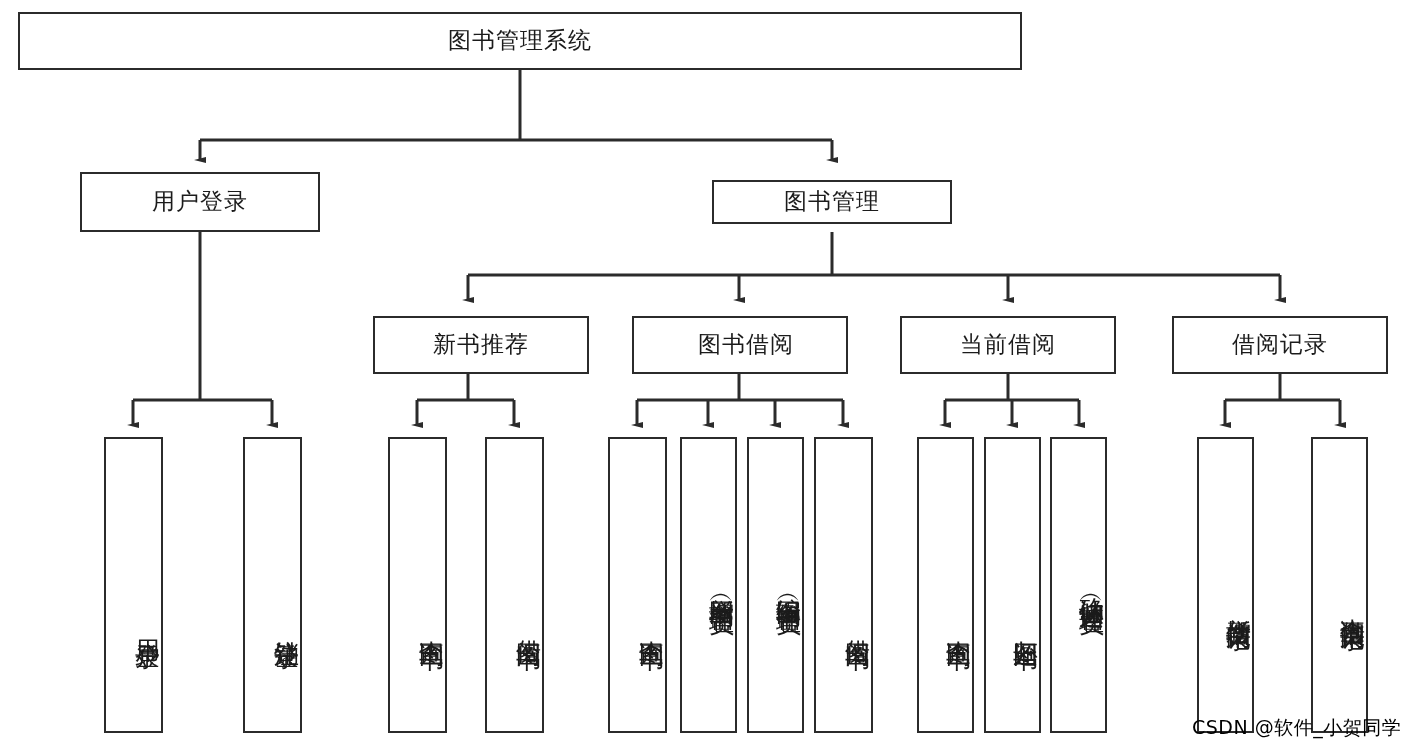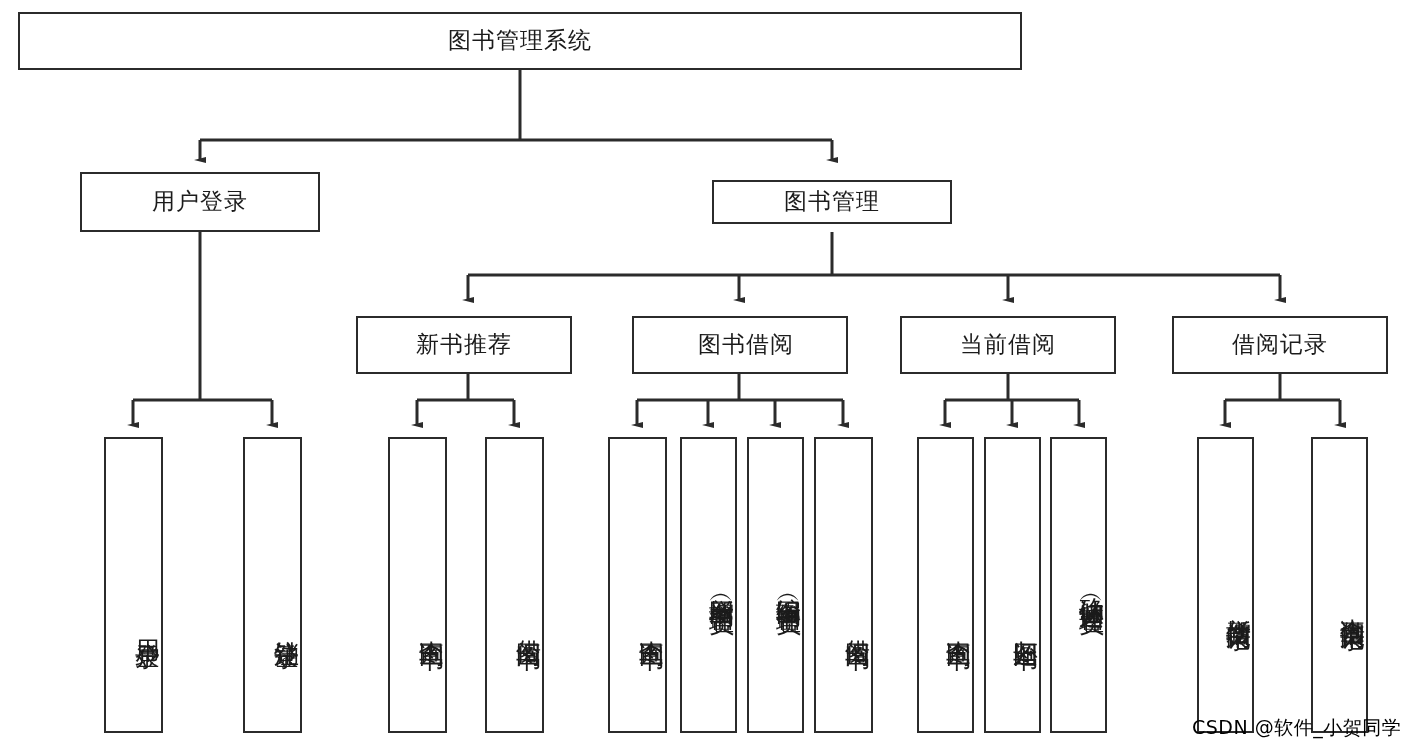--- a/index.html
+++ b/index.html
@@ -129,21 +129,21 @@
     <span>图书管理系统</span>
   </div>
 
   <div class="node node-h" style="left:80px; top:172px; width:240px; height:60px;">
     <span>用户登录</span>
   </div>
   <div class="node node-h" style="left:712px; top:180px; width:240px; height:44px;">
     <span>图书管理</span>
   </div>
 
-  <div class="node node-h" style="left:356px; top:316px; width:216px; height:58px;">
+  <div class="node node-h" style="left:373px; top:316px; width:216px; height:58px;">
     <span>新书推荐</span>
   </div>
   <div class="node node-h" style="left:632px; top:316px; width:216px; height:58px;padding-left:12px;">
     <span>图书借阅</span>
   </div>
   <div class="node node-h" style="left:900px; top:316px; width:216px; height:58px;">
     <span>当前借阅</span>
   </div>
   <div class="node node-h" style="left:1172px; top:316px; width:216px; height:58px;">
     <span>借阅记录</span>

